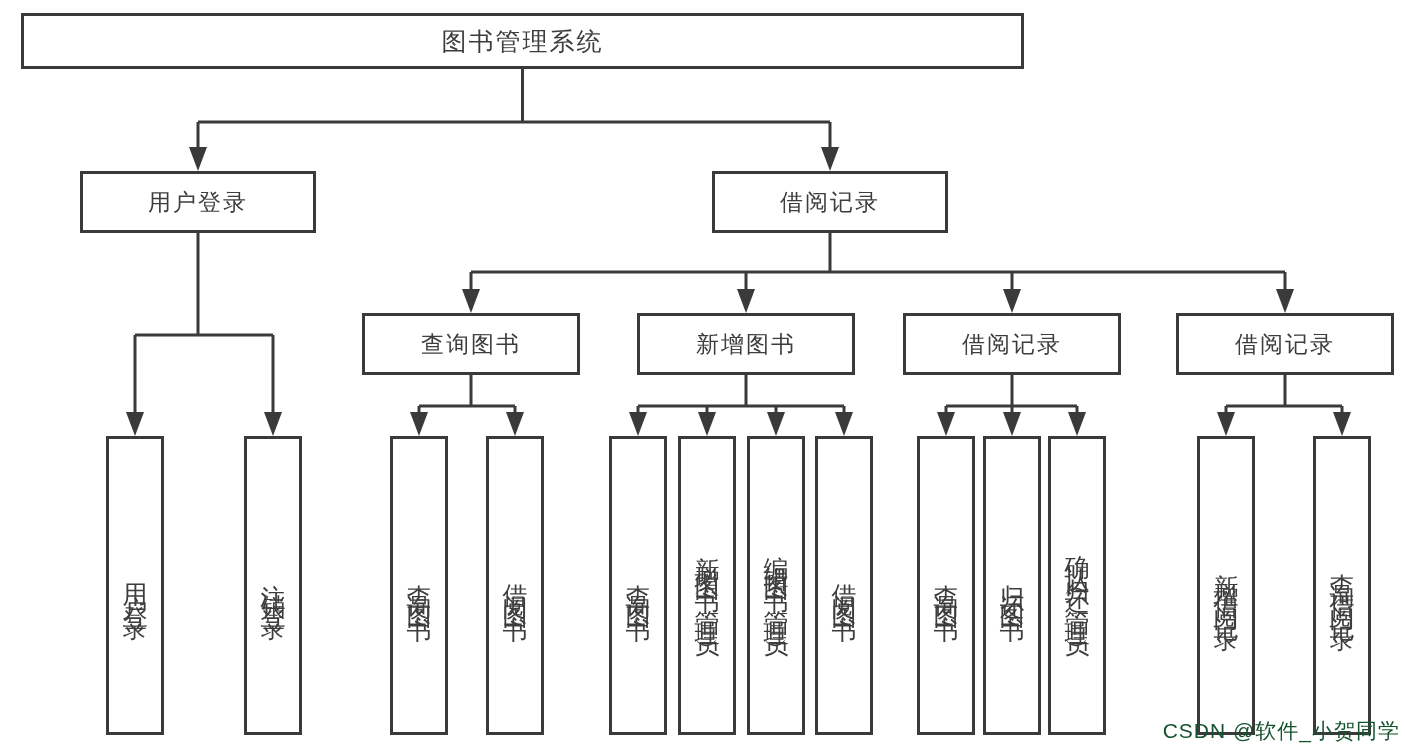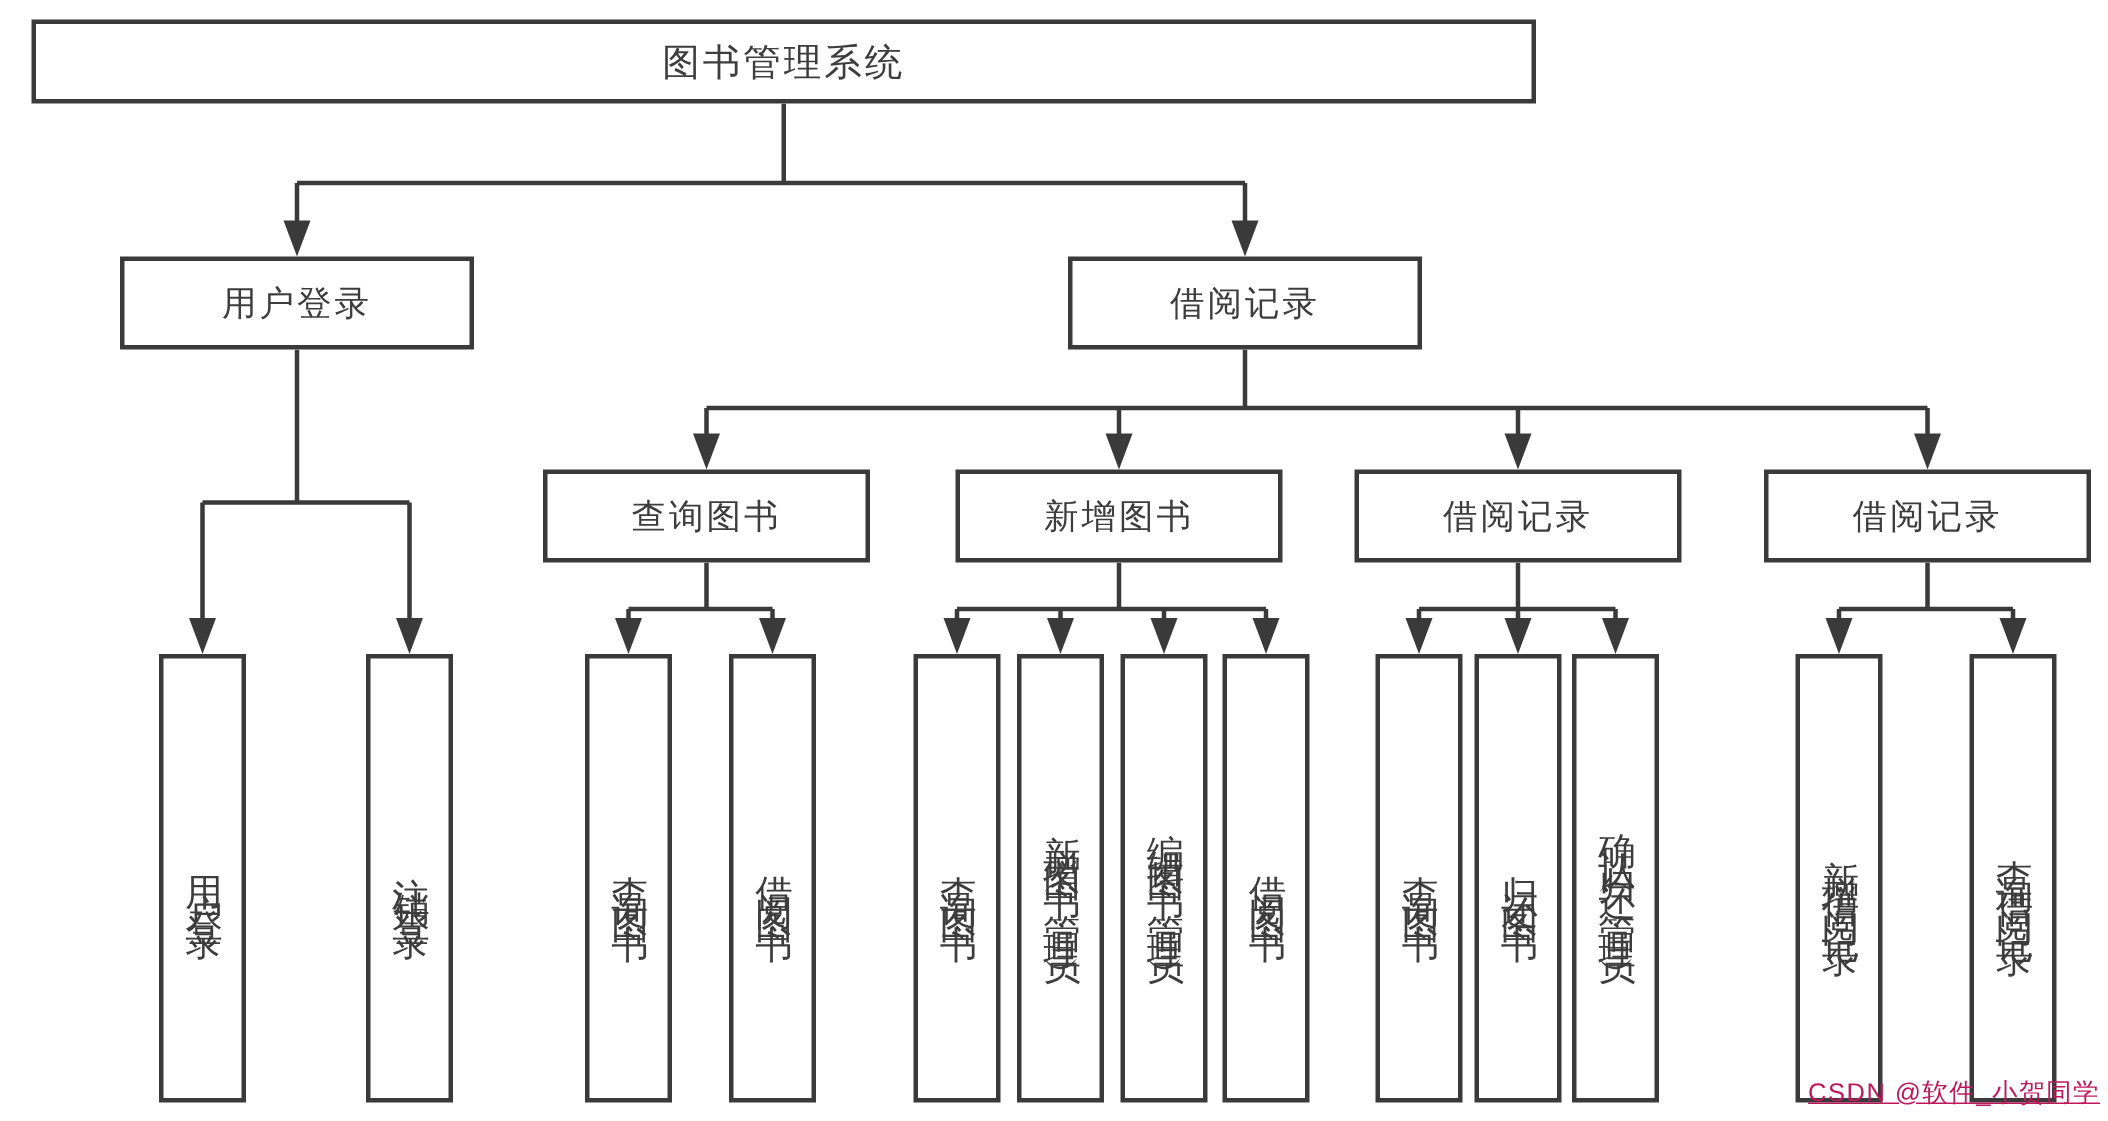--- a/index.html
+++ b/index.html
@@ -42,26 +42,25 @@
     font-size: 25px;
     line-height: 1;
     letter-spacing: 11px;
     color: #3d3d3d;
     white-space: nowrap;
   }
   .watermark {
     position: absolute;
     right: 5px;
     top: 717px;
-    font-size: 17px;
+    font-size: 21px;
     letter-spacing: 1px;
-    color: #be185d;
+    color: #14532d;
     z-index: 5;
     font-family: "Liberation Sans", sans-serif;
-    text-decoration: underline;
   }
 </style>
 </head>
 <body>
 
 <div class="canvas">
 
   <svg class="connectors" viewBox="0 0 1405 747" xmlns="http://www.w3.org/2000/svg">
 
     <path d="M522.5 69 V122 M198 122 H830 M198 122 V150 M830 122 V150" stroke="#3a3a3a" stroke-width="3" fill="none"></path>

